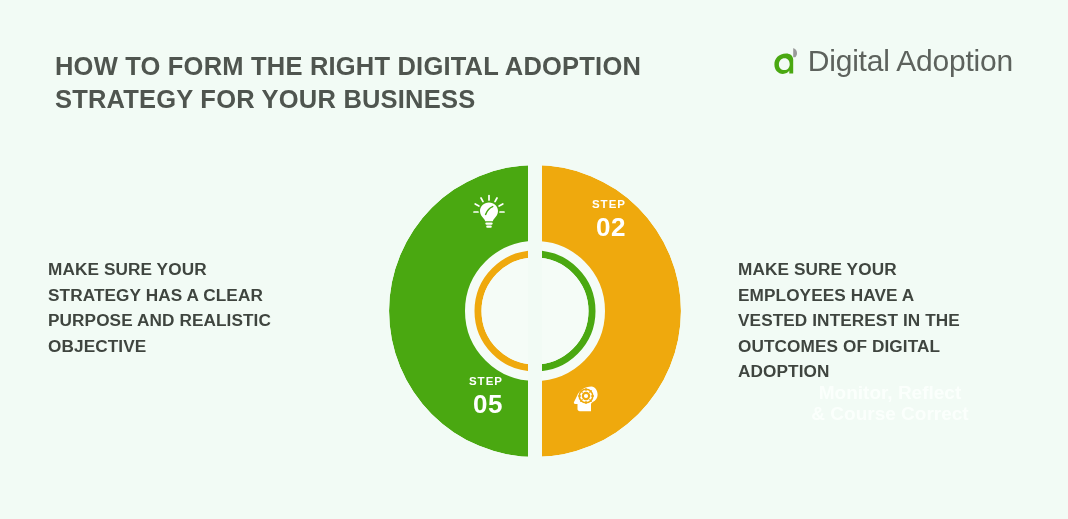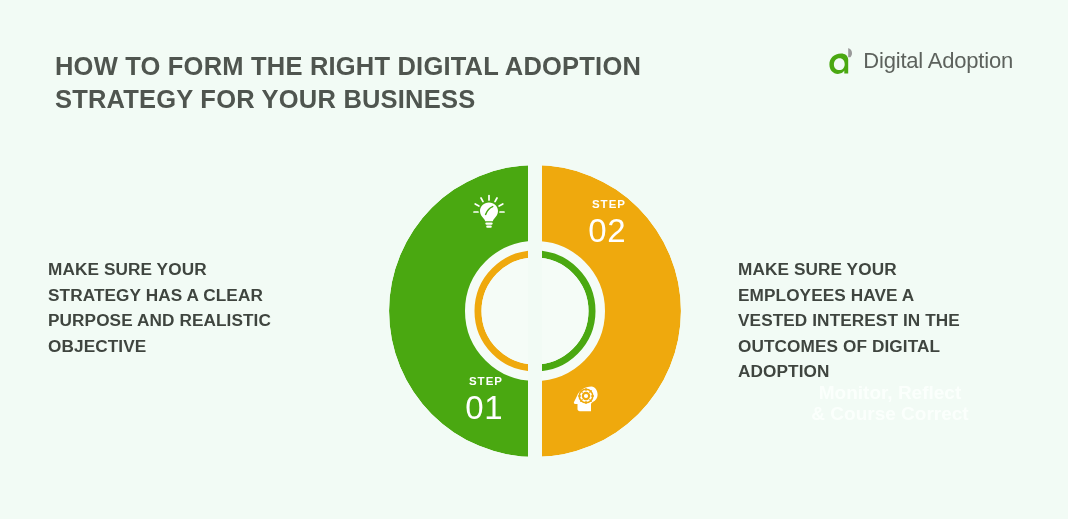--- a/index.html
+++ b/index.html
@@ -46,21 +46,21 @@
     align-items: center;
     gap: 5px;
     height: 34px;
   }
   .logo-mark {
     width: 30px;
     height: 30px;
     display: block;
   }
   .logo-text {
-    font-size: 22px;
+    font-size: 30px;
     color: #5d625d;
     letter-spacing: -0.2px;
     white-space: nowrap;
   }
 
   
   .side-copy {
     position: absolute;
     font-size: 17.2px;
     line-height: 25.5px;
@@ -119,22 +119,22 @@
     line-height: 1;
   }
   .step-label {
     font-size: 11.5px;
     font-weight: bold;
     letter-spacing: 1px;
     display: block;
     margin-bottom: 3px;
   }
   .step-number {
-    font-size: 33px;
-    font-weight: normal;
+    font-size: 26px;
+    font-weight: bold;
     letter-spacing: 0.5px;
     display: block;
   }
   .step-01 { left: 60px; top: 215px; width: 58px; }
   .step-02 { left: 183px; top: 38px; width: 58px; }
 
   .diagram-icon {
     position: absolute;
     width: 40px;
     height: 40px;
@@ -219,21 +219,21 @@
         <path d="M150 93 A57 57 0 0 0 150 207" fill="none" stroke="#efa90d" stroke-width="7"></path>
 
         <path d="M150 93 A57 57 0 0 1 150 207" fill="none" stroke="#4aa811" stroke-width="7"></path>
 
         <circle cx="150" cy="150" r="53.5" fill="#f5fcf7"></circle>
       </g>
     </svg>
 
     <div class="step-block step-01">
       <span class="step-label">STEP</span>
-      <span class="step-number">01</span>
+      <span class="step-number">05</span>
     </div>
 
     <div class="step-block step-02">
       <span class="step-label">STEP</span>
       <span class="step-number">02</span>
     </div>
 
     <div class="diagram-icon icon-bulb">
       <svg viewBox="0 0 40 40" xmlns="http://www.w3.org/2000/svg">
         <g stroke="#ffffff" stroke-width="1.7" stroke-linecap="round">

